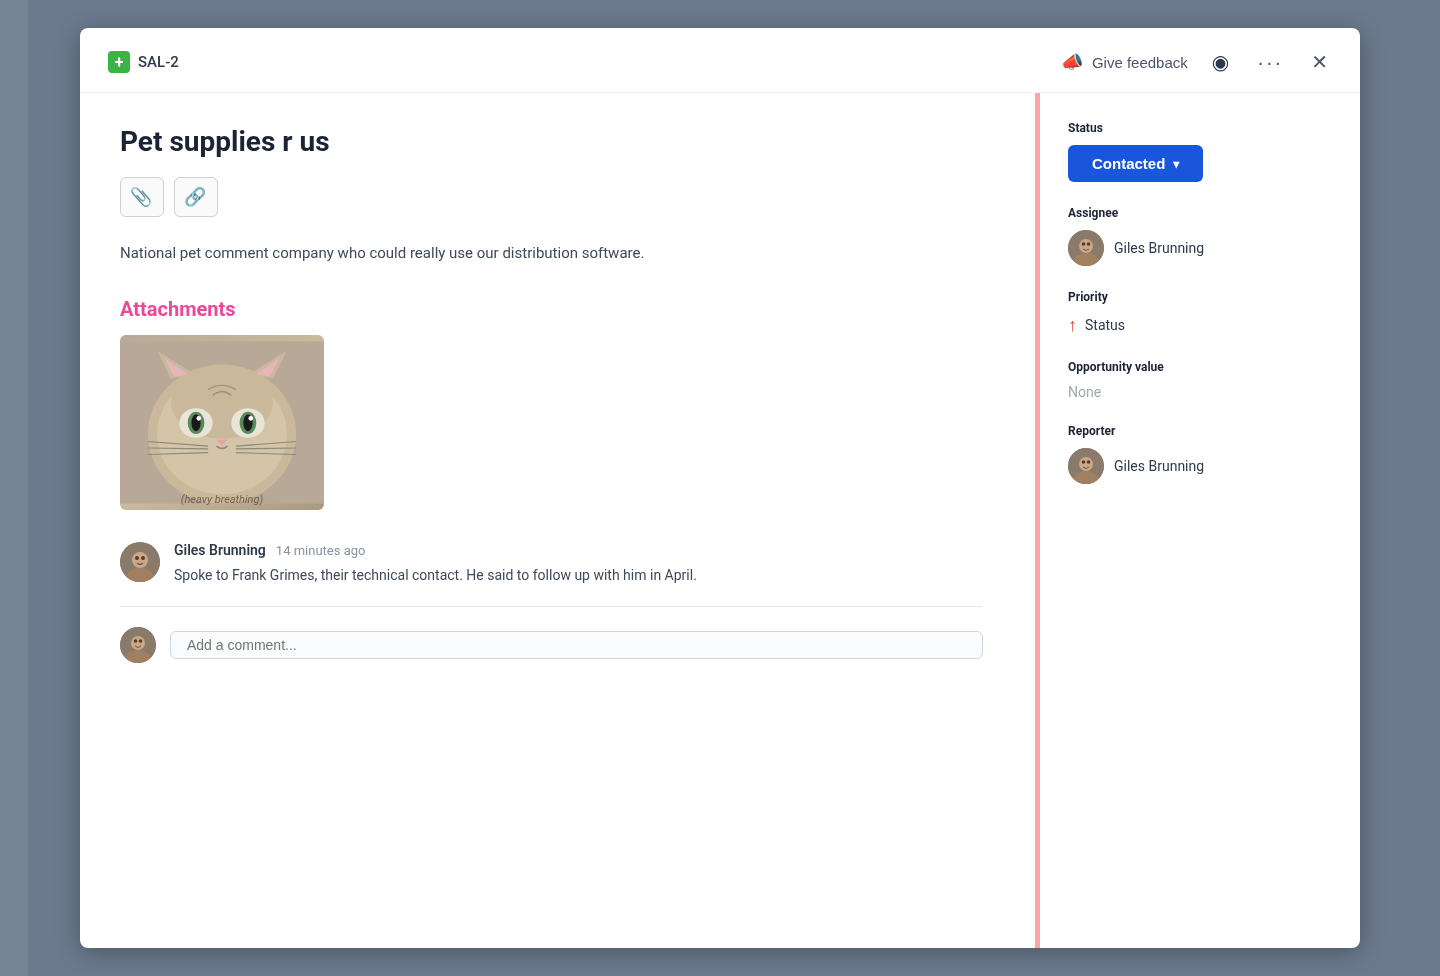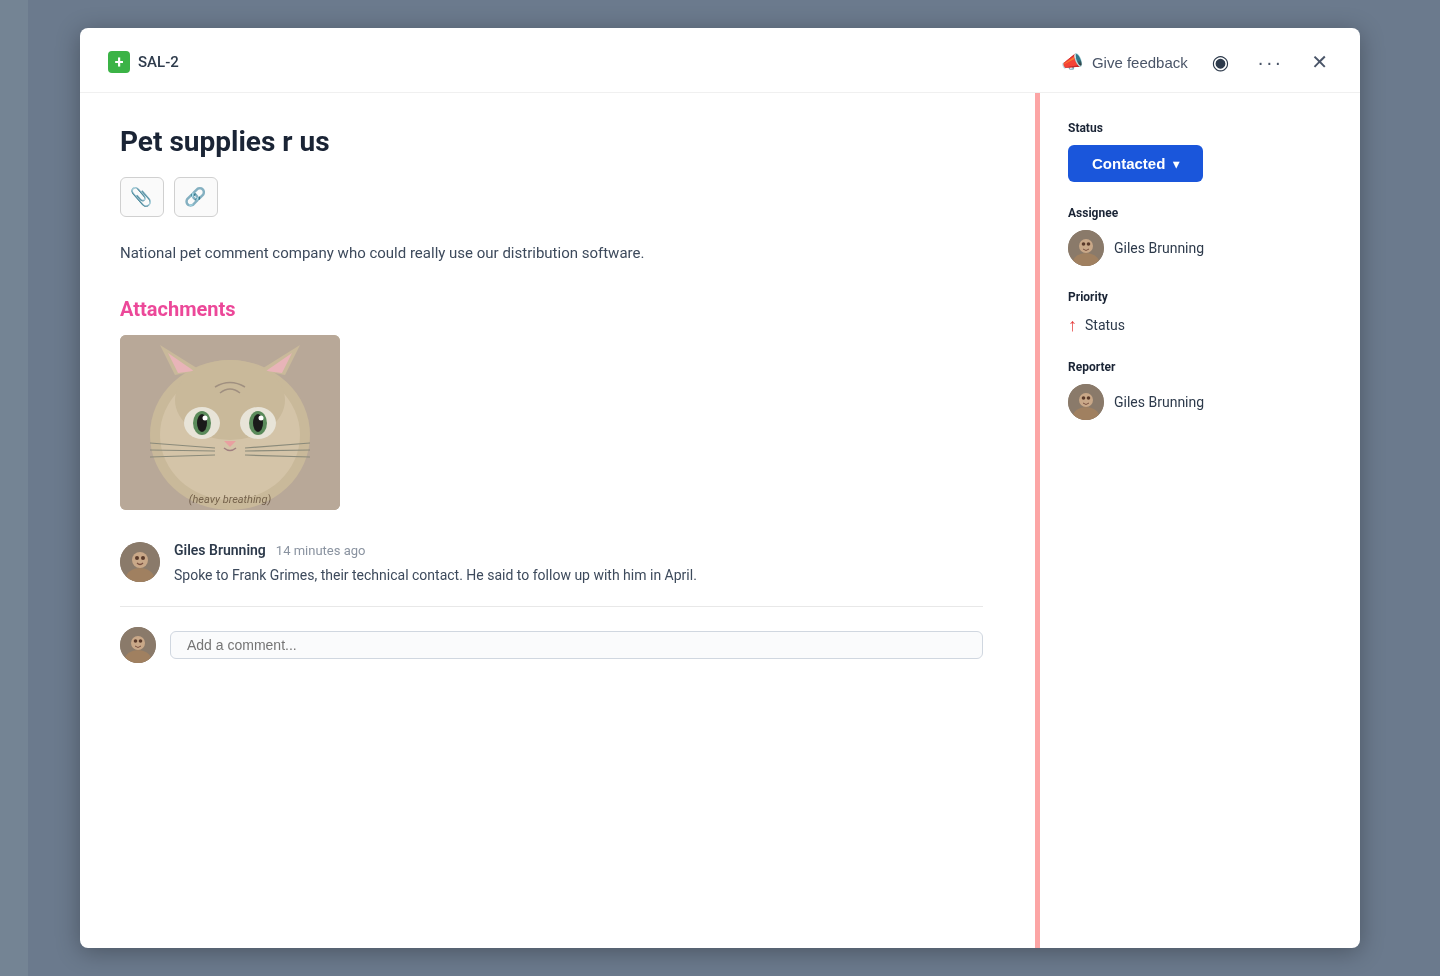--- a/index.html
+++ b/index.html
@@ -149,21 +149,21 @@
       font-size: 20px;
       font-weight: 700;
       color: #ec4899;
       margin-bottom: 14px;
     }
     .attachments-section {
       margin-bottom: 32px;
     }
     
     .cat-art {
-      width: 220px;
+      width: 204px;
       height: 175px;
       border-radius: 6px;
       overflow: hidden;
       background: linear-gradient(160deg, #b8a898 0%, #c9b99a 30%, #d4c4a8 60%, #a89880 100%);
       position: relative;
       display: flex;
       align-items: center;
       justify-content: flex-end;
     }
     .image-label {
@@ -493,20 +493,24 @@
 
 
         <div class="sidebar-field">
           <div class="sidebar-label">Priority</div>
           <div class="priority-row">
             <span class="priority-icon">↑</span>
             <span class="priority-label">Status</span>
           </div>
         </div>
 
+        <div class="sidebar-field">
+          <div class="sidebar-label">Opportunity value</div>
+          <div class="opportunity-value">None</div>
+        </div>
 
 
         <div class="sidebar-field">
           <div class="sidebar-label">Reporter</div>
           <div class="reporter-row">
             <div class="avatar-sm">
               <svg viewBox="0 0 36 36" width="36" height="36">
                 <circle cx="18" cy="18" r="18" fill="#8a7a6a"></circle>
                 <ellipse cx="18" cy="16" rx="7" ry="7" fill="#c9a888"></ellipse>
                 <ellipse cx="18" cy="32" rx="13" ry="9" fill="#a08060"></ellipse>

